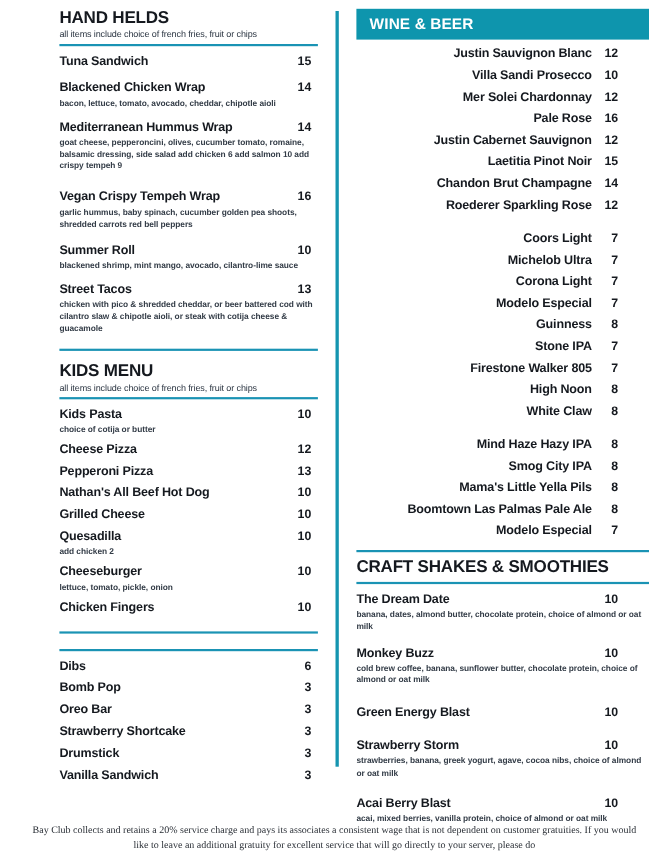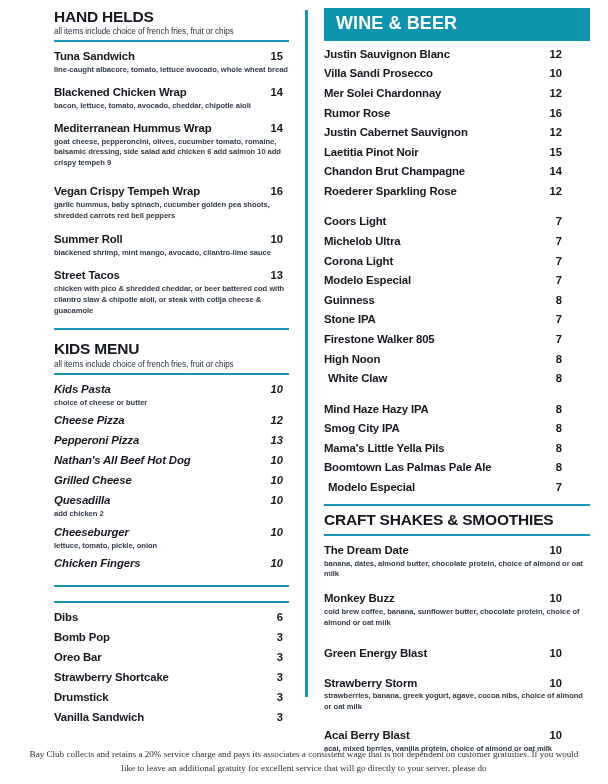--- a/index.html
+++ b/index.html
@@ -65,21 +65,21 @@
 
   .rule {
     height: 2px;
     background: #1a93b4;
     width: 100%;
   }
 
   .sec-banner {
     background: #0e95ad;
     color: #ffffff;
-    font-size: 18px;
+    font-size: 14px;
     font-weight: 700;
     letter-spacing: 0.1px;
     padding: 6px 0 7px 12px;
     line-height: 1.1;
   }
 
   
   .item-row {
     display: flex;
     align-items: baseline;
@@ -127,24 +127,24 @@
   .sp-8  { height: 8px; }
   .sp-10 { height: 10px; }
   .sp-11 { height: 11px; }
   .sp-12 { height: 12px; }
   .sp-14 { height: 14px; }
   .sp-16 { height: 16px; }
   .sp-18 { height: 18px; }
 
   
   .drink-row .item-name { line-height: 1.0; }
-  .drink-list .item-row { margin-bottom: 7.2px; }
+  .drink-list .item-row { margin-bottom: 7.2px; justify-content: flex-end; }
   .drink-list .item-row:last-child { margin-bottom: 0; }
 
-  .kid-list .item-row { margin-bottom: 0; font-style: italic; }
+  .kid-list .item-row { margin-bottom: 0; }
 
   
   .footer {
     position: absolute;
     left: 0;
     bottom: 0;
     width: 608px;
     padding: 6px 22px 8px 22px;
     text-align: center;
     font-family: "Liberation Serif", serif;
@@ -167,21 +167,20 @@
         <div class="sec-sub">all items include choice of french fries, fruit or chips</div>
         <div class="sp-4"></div>
         <div class="rule"></div>
         <div class="sp-8"></div>
 
         <div>
           <div class="item-row">
             <span class="item-name">Tuna Sandwich</span>
             <span class="item-price">15</span>
           </div>
-          <div class="item-desc">line-caught albacore, tomato, lettuce avocado, whole wheat bread</div>
         </div>
         <div class="sp-10"></div>
 
         <div>
           <div class="item-row">
             <span class="item-name">Blackened Chicken Wrap</span>
             <span class="item-price">14</span>
           </div>
           <div class="item-desc">bacon, lettuce, tomato, avocado, cheddar, chipotle aioli</div>
         </div>
@@ -232,21 +231,21 @@
         <div class="sec-sub">all items include choice of french fries, fruit or chips</div>
         <div class="sp-4"></div>
         <div class="rule"></div>
         <div class="sp-8"></div>
 
         <div>
           <div class="item-row">
             <span class="item-name">Kids Pasta</span>
             <span class="item-price">10</span>
           </div>
-          <div class="item-desc">choice of cheese or butter</div>
+          <div class="item-desc">choice of cotija or butter</div>
         </div>
         <div class="sp-6"></div>
 
         <div>
           <div class="item-row">
             <span class="item-name">Cheese Pizza</span>
             <span class="item-price">12</span>
           </div>
         </div>
         <div class="sp-6"></div>
@@ -369,21 +368,21 @@
         </div>
         <div class="item-row drink-row">
           <span class="item-name">Villa Sandi Prosecco</span>
           <span class="item-price">10</span>
         </div>
         <div class="item-row drink-row">
           <span class="item-name">Mer Solei Chardonnay</span>
           <span class="item-price">12</span>
         </div>
         <div class="item-row drink-row">
-          <span class="item-name">Rumor Rose</span>
+          <span class="item-name">Pale Rose</span>
           <span class="item-price">16</span>
         </div>
         <div class="item-row drink-row">
           <span class="item-name">Justin Cabernet Sauvignon</span>
           <span class="item-price">12</span>
         </div>
         <div class="item-row drink-row">
           <span class="item-name">Laetitia Pinot Noir</span>
           <span class="item-price">15</span>
         </div>

